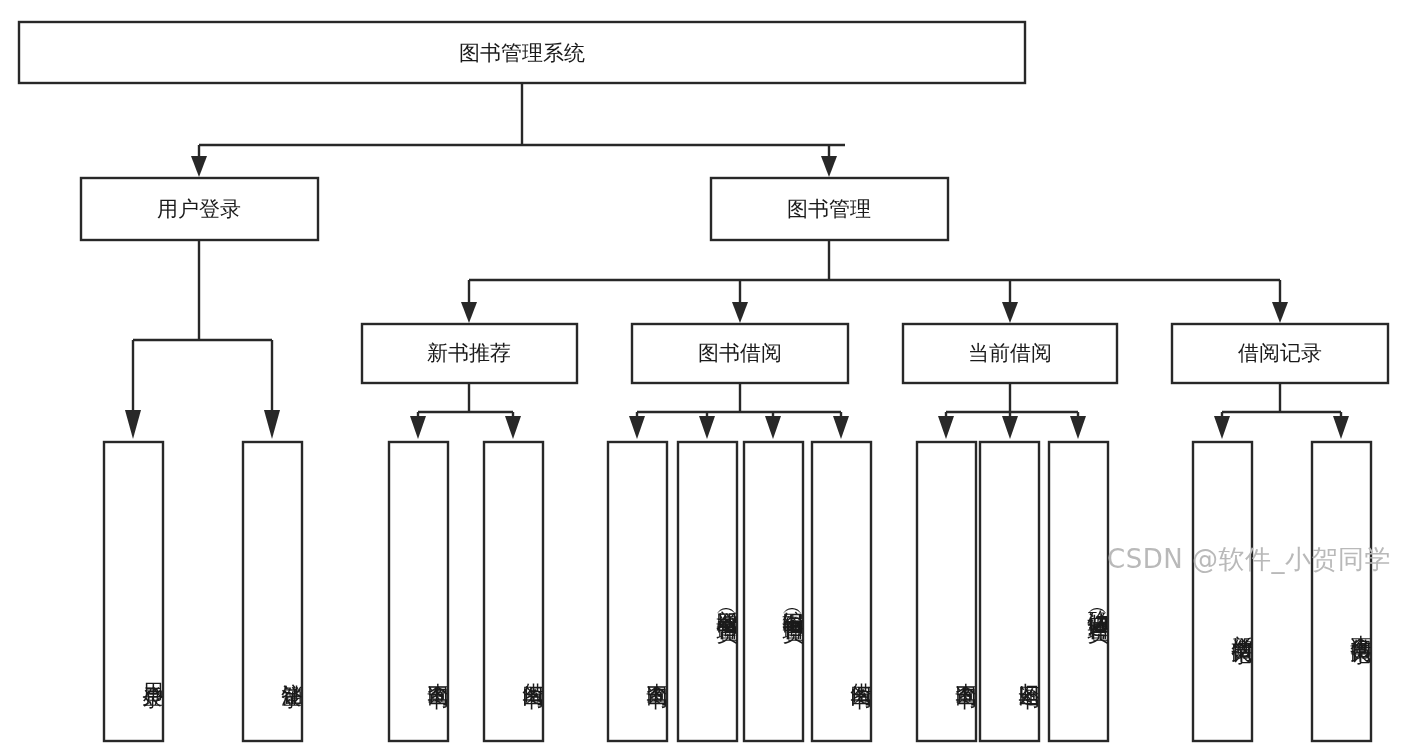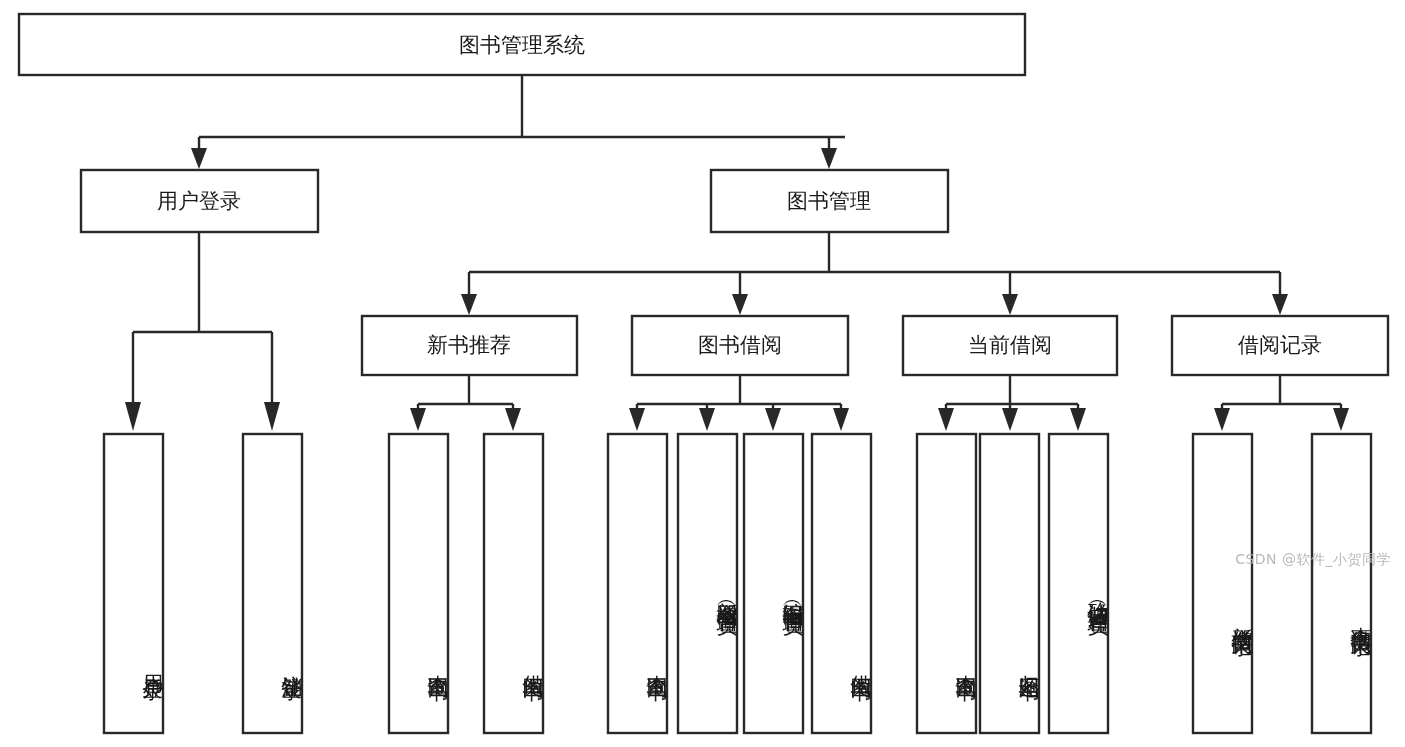--- a/index.html
+++ b/index.html
@@ -11,20 +11,21 @@
     width: 1405px;
     height: 747px;
     font-family: "DejaVu Sans", "Liberation Sans", sans-serif;
     overflow: hidden;
     position: relative;
   }
   #diagram-root {
     position: relative;
     width: 1405px;
     height: 575px;
+    margin-top: 8px;
   }
   svg.flow {
     position: absolute;
     top: 0;
     left: 0;
     width: 1405px;
     height: 747px;
     display: block;
   }
   .node-rect {
@@ -64,21 +65,21 @@
     align-items: flex-start;
     justify-content: center;
     white-space: nowrap;
     pointer-events: none;
   }
   .watermark {
     position: absolute;
     right: 14px;
     bottom: 6px;
     font-family: "DejaVu Sans", "Liberation Sans", sans-serif;
-    font-size: 14px;
+    font-size: 26px;
     color: #b9b9b9;
     white-space: nowrap;
     letter-spacing: 0.5px;
   }
 </style>
 </head>
 <body>
 
 <div id="diagram-root">
 

